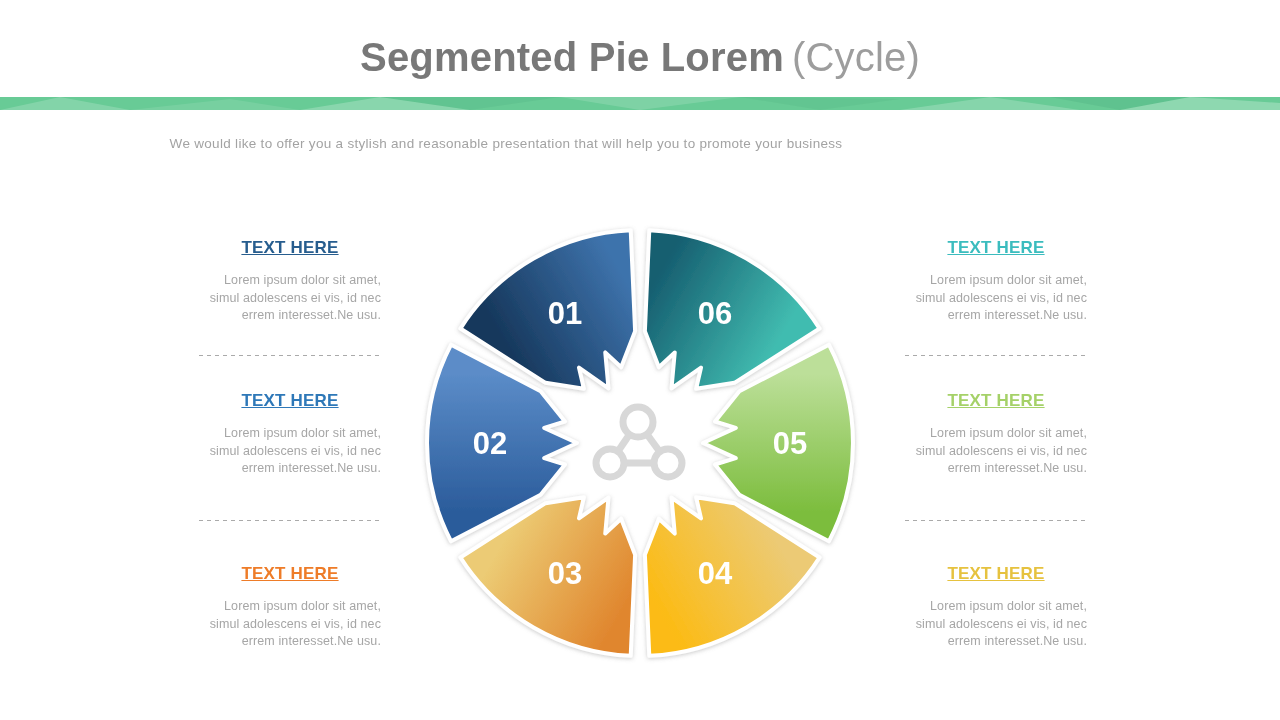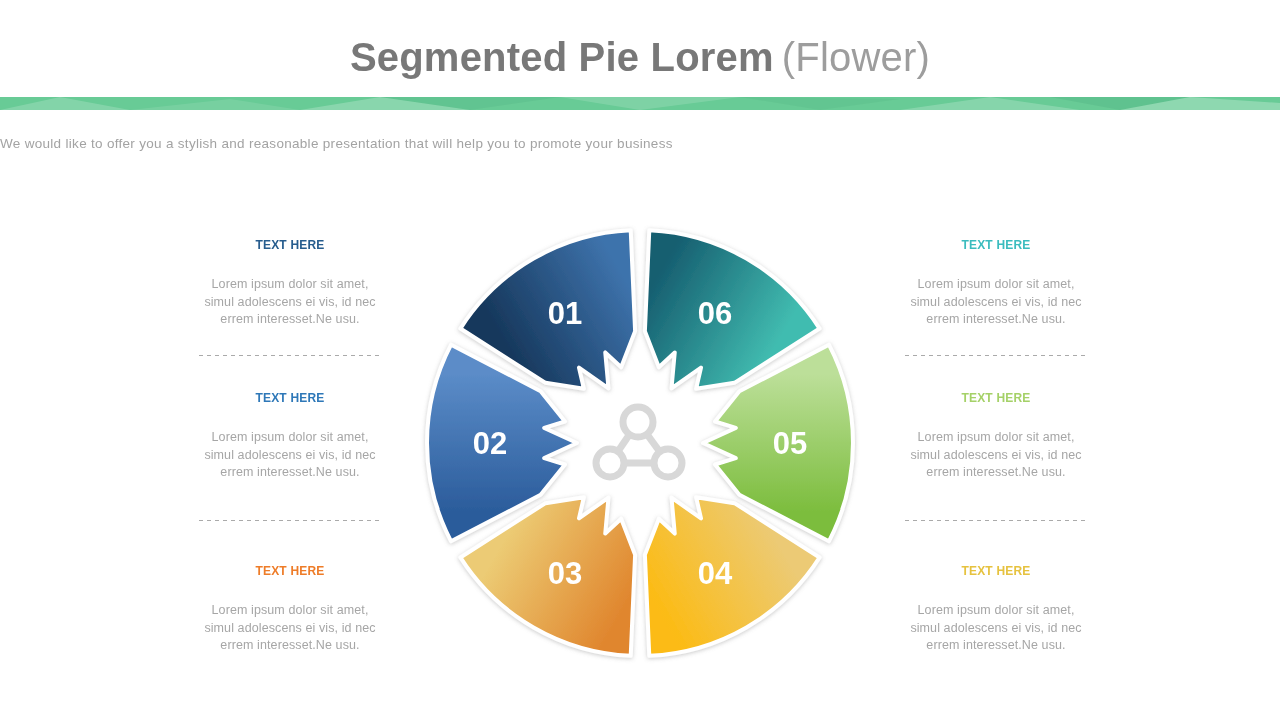--- a/index.html
+++ b/index.html
@@ -7,48 +7,48 @@
     width:1280px;height:720px;position:relative;overflow:hidden;
     background:#ffffff;font-family:"Liberation Sans", sans-serif;
   }
   .slide-title{
     position:absolute;top:33px;left:0;width:1280px;text-align:center;
     font-size:40px;line-height:48px;font-weight:700;color:#787878;letter-spacing:0.2px;
   }
   .slide-title .title-sub{font-weight:400;color:#9d9d9d;margin-left:8px;}
   .accent-bar{position:absolute;top:97px;left:0;width:1280px;height:13px;display:block;}
   .slide-subtitle{
-    position:absolute;top:136px;left:0;width:1012px;text-align:left;
+    position:absolute;top:136px;left:0;width:1012px;text-align:center;
     font-size:13.5px;color:#a3a3a3;letter-spacing:0.3px;
   }
   .text-col{position:absolute;top:238px;width:182px;}
   .col-left{left:199px;}
   .col-right{left:905px;}
   .text-block{position:absolute;left:0;width:100%;text-align:center;}
   .blk-1{top:0;}
   .blk-2{top:153px;}
   .blk-3{top:326px;}
-  .block-heading{font-size:12px;font-weight:700;letter-spacing:0.2px;}
+  .block-heading{font-size:17px;font-weight:700;letter-spacing:0.2px;text-decoration:underline;}
   .block-body{
-    margin-top:24px;font-size:12.5px;line-height:17.5px;color:#a6a6a6;
-    white-space:pre;letter-spacing:0.1px;
+    margin-top:14px;font-size:12.5px;line-height:17.5px;color:#a6a6a6;
+    white-space:pre;letter-spacing:0.1px;text-align:right;
   }
   .dash-sep{
     position:absolute;left:0;width:100%;height:1px;
     background:repeating-linear-gradient(90deg,#aaaaaa 0 4px,transparent 4px 8px);
   }
   .sep-1{top:117px;}
   .sep-2{top:282px;}
   #diagram-svg{position:absolute;left:410px;top:213px;width:460px;height:460px;overflow:visible;}
 </style>
 </head>
 <body>
 
 <div class="slide-title">
-  <span class="title-main">Segmented Pie Lorem</span><span class="title-sub">(Flower)</span>
+  <span class="title-main">Segmented Pie Lorem</span><span class="title-sub">(Cycle)</span>
 </div>
 
 <svg class="accent-bar" viewBox="0 0 1280 13" preserveAspectRatio="none">
   <rect x="0" y="0" width="1280" height="13" fill="#68cb96"></rect>
   <polygon points="0,13 60,0 130,13" fill="rgba(255,255,255,0.18)"></polygon>
   <polygon points="130,13 230,2 300,13" fill="rgba(255,255,255,0.10)"></polygon>
   <polygon points="300,13 380,0 470,13" fill="rgba(255,255,255,0.22)"></polygon>
   <polygon points="380,0 470,13 560,0" fill="rgba(0,90,60,0.06)"></polygon>
   <polygon points="560,0 640,13 740,0" fill="rgba(255,255,255,0.15)"></polygon>
   <polygon points="740,0 820,13 900,2" fill="rgba(0,90,60,0.05)"></polygon>

